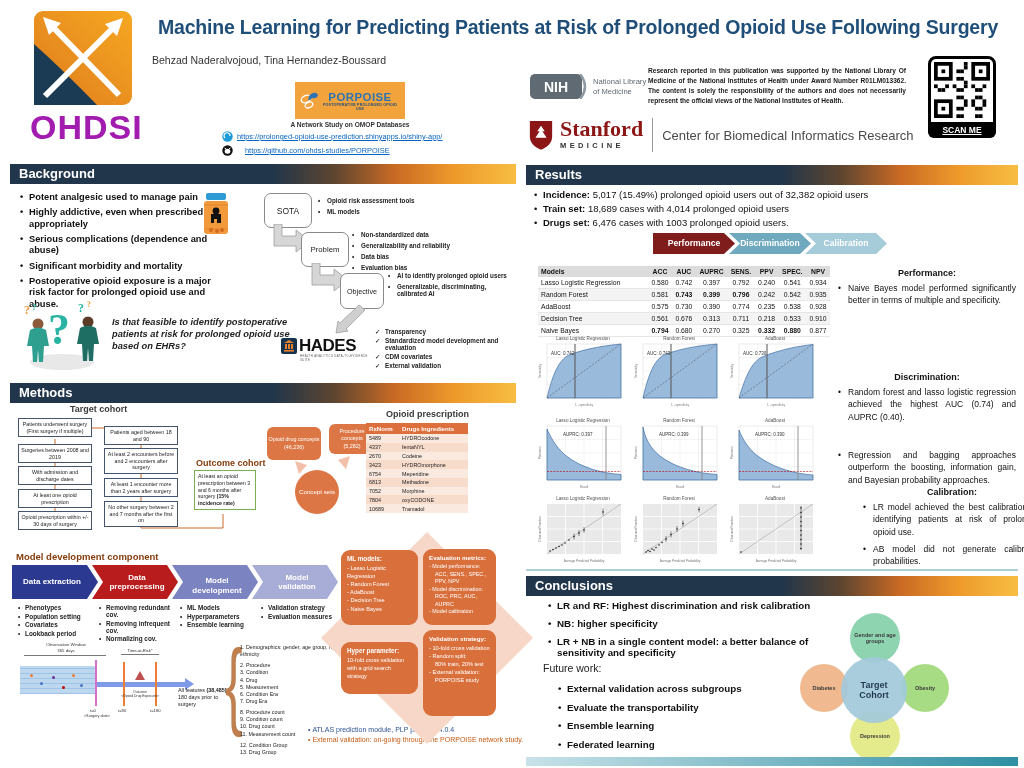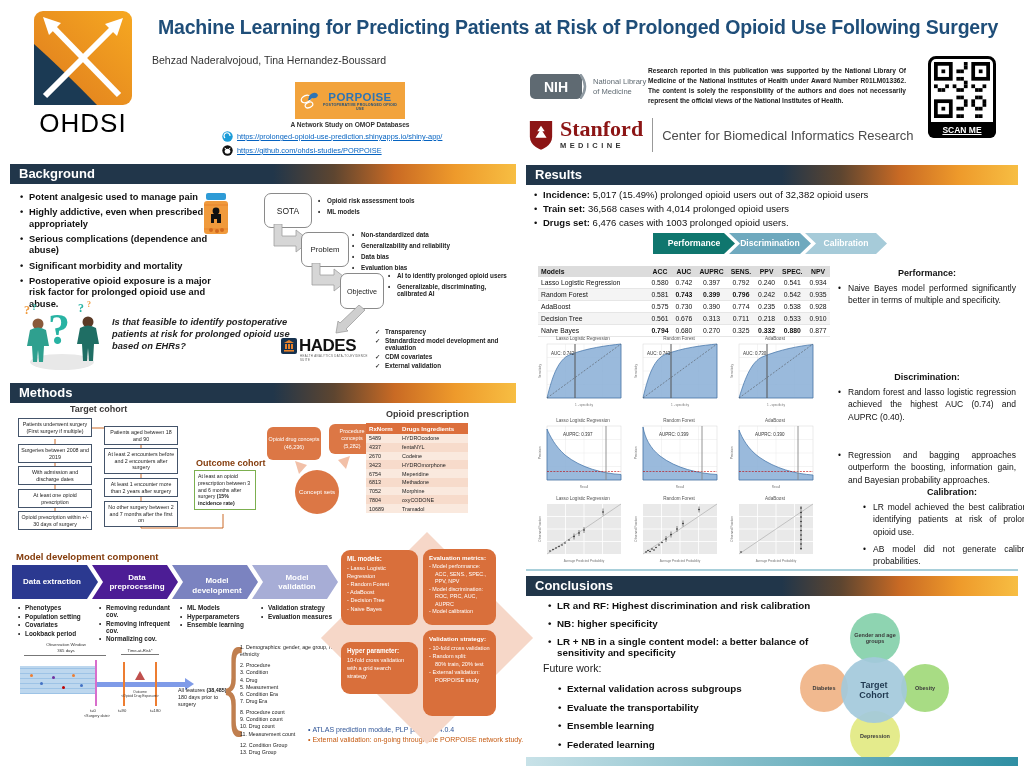--- a/index.html
+++ b/index.html
@@ -71,21 +71,21 @@
             <stop offset="1" stop-color="#F6A821"></stop>
           </linearGradient>
         </defs>
       <rect x="1" y="1" width="98" height="94" rx="9" fill="url(#og)"></rect>
       <path d="M1,95 L1,34 Q30,60 64,95 Z" fill="#1B3A54"></path>
       <path d="M12,86 L84,14" stroke="#fff" stroke-width="6" fill="none"></path>
       <path d="M90,8 L84,26 L72,14 Z" fill="#fff"></path>
       <path d="M16,13 L86,85" stroke="#fff" stroke-width="6" fill="none"></path>
       <path d="M10,7 L28,13 L16,25 Z" fill="#fff"></path>
     </svg>
-    <div style="font-size:26px;font-weight:normal;color:#000000;letter-spacing:1px;margin-top:-2px;">OHDSI</div>
+    <div style="font-size:34px;font-weight:bold;color:#a21caf;letter-spacing:1px;margin-top:-2px;">OHDSI</div>
   </div>
 
   <div class="abs ttl" style="left:140px;top:16px;width:876px;">Machine Learning for Predicting Patients at Risk of Prolonged Opioid Use Following Surgery</div>
   <div class="abs authors" style="left:152px;top:54px;">Behzad Naderalvojoud, Tina Hernandez-Boussard</div>
 
   <div class="abs" style="left:295px;top:82px;width:110px;height:37px;background:#F2A33C;display:flex;align-items:center;padding:2px 4px;box-sizing:border-box;">
     <svg width="20" height="22" viewBox="0 0 20 22">
       <ellipse cx="7" cy="9" rx="5" ry="3.4" fill="none" stroke="#fff" stroke-width="1.3" transform="rotate(-25 7 9)"></ellipse>
       <ellipse cx="10" cy="15" rx="4" ry="2.6" fill="none" stroke="#fff" stroke-width="1.2" transform="rotate(-25 10 15)"></ellipse>
       <path d="M12,4 q5,-3 7,1 q-1,4 -6,3 q-2,3 -4,2 q1,-2 1,-4 Z" fill="#2E74B5"></path>
@@ -97,21 +97,21 @@
   </div>
   <div class="abs" style="left:280px;top:121px;width:140px;text-align:center;font-size:6.6px;font-weight:bold;color:#333;">A Network Study on OMOP Databases</div>
 
   <div class="abs" style="left:222px;top:131px;display:flex;align-items:center;gap:4px;">
     <svg width="11" height="11" viewBox="0 0 11 11">
       <circle cx="5.5" cy="5.5" r="5.2" fill="#1B9CD8"></circle>
       <path d="M3,7 a3,3 0 1 1 5,-2" stroke="#fff" stroke-width="1.2" fill="none"></path>
     </svg>
     <a style="font-size:7.4px;color:#0563C1;text-decoration:underline;">https://prolonged-opioid-use-prediction.shinyapps.io/shiny-app/</a>
   </div>
-  <div class="abs" style="left:222px;top:145px;display:flex;align-items:center;gap:4px;">
+  <div class="abs" style="left:222px;top:145px;display:flex;align-items:center;gap:12px;">
     <svg width="11" height="11" viewBox="0 0 11 11">
       <circle cx="5.5" cy="5.5" r="5.2" fill="#111"></circle>
       <ellipse cx="5.5" cy="6.2" rx="2.8" ry="2.5" fill="#fff"></ellipse>
       <path d="M3,4.6 L2.5,2.6 L4.3,3.4 Z M8,4.6 L8.5,2.6 L6.7,3.4 Z" fill="#fff"></path>
     </svg>
     <a style="font-size:7.4px;color:#0563C1;text-decoration:underline;">https://github.com/ohdsi-studies/PORPOISE</a>
   </div>
 
   <div class="abs" style="left:530px;top:74px;display:flex;align-items:center;gap:5px;">
     <div style="position:relative;width:52px;height:25px;background:#5F6A72;border-radius:5px;color:#fff;font-weight:bold;font-size:14px;display:flex;align-items:center;justify-content:center;">
@@ -371,21 +371,21 @@
     <tr>
           <td>10689</td>
           <td>Tramadol</td>
         </tr>
   </tbody>
     </table>
 
   <div class="abs" style="left:16px;top:551px;font-size:9.5px;font-weight:bold;color:#843C0C;">Model development component</div>
 
   <div class="chev first" style="left:12px;top:565px;width:86px;height:34px;background:#2B3990;font-size:8px;padding:0 12px 0 6px;">Data extraction</div>
-  <div class="chev" style="left:92px;top:565px;width:86px;height:34px;background:#4c1d95;font-size:8px;padding:0 10px 0 14px;">Data preprocessing</div>
+  <div class="chev" style="left:92px;top:565px;width:86px;height:34px;background:#b91c1c;font-size:8px;padding:0 10px 0 14px;">Data preprocessing</div>
   <div class="chev" style="left:172px;top:565px;width:86px;height:34px;background:#7B83C0;font-size:8px;padding:7px 10px 0 14px;">Model development</div>
   <div class="chev" style="left:252px;top:565px;width:86px;height:34px;background:#A7ADD6;font-size:8px;padding:0 10px 0 14px;">Model validation</div>
 
   <ul class="plist abs" style="left:18px;top:604px;width:80px;font-size:6.4px;font-weight:600;color:#222;">
     <li>Phenotypes</li>
     <li>Population setting</li>
     <li>Covariates</li>
     <li>Lookback period</li>
   </ul>
   <ul class="plist abs" style="left:99px;top:604px;width:82px;font-size:6.4px;font-weight:600;color:#222;">
@@ -494,25 +494,25 @@
     </div>
   </div>
 
   <div class="abs" style="left:308px;top:726px;font-size:7px;color:#2F5496;">•&nbsp;<span>ATLAS prediction module, PLP package 4.0.4</span></div>
   <div class="abs" style="left:308px;top:736px;font-size:7px;color:#C55A11;">•&nbsp;<span>External validation: on-going through the PORPOISE network study.</span></div>
 
   <div class="secbar" style="left:526px;top:165px;width:492px;">Results</div>
 
   <ul class="bl abs" style="left:534px;top:189px;width:470px;font-size:9.5px;color:#111;">
     <li style="margin-bottom:3px;"><b>Incidence:</b><span> 5,017 (15.49%) prolonged opioid users out of 32,382 opioid users</span></li>
-    <li style="margin-bottom:3px;"><b>Train set:</b><span> 36,568 cases with 4,014 prolonged opioid users</span></li>
+    <li style="margin-bottom:3px;"><b>Train set:</b><span> 18,689 cases with 4,014 prolonged opioid users</span></li>
     <li><b>Drugs set:</b><span> 6,476 cases with 1003 prolonged opioid users.</span></li>
   </ul>
 
-  <div class="chev first" style="left:653px;top:233px;width:82px;height:21px;background:#0f766e;font-size:8.6px;">Performance</div>
+  <div class="chev first" style="left:653px;top:233px;width:82px;height:21px;background:#7f1d1d;font-size:8.6px;">Performance</div>
   <div class="chev" style="left:729px;top:233px;width:82px;height:21px;background:#6FA9BE;font-size:8.6px;">Discrimination</div>
   <div class="chev" style="left:805px;top:233px;width:82px;height:21px;background:#A6CBD9;font-size:8.6px;">Calibration</div>
 
   <table class="ptable abs" style="left:538px;top:266px;width:292px;">
     <tbody>
         <tr>
       <th style="width:104px;">Models</th>
       <th>ACC</th>
       <th>AUC</th>
       <th>AUPRC</th>

